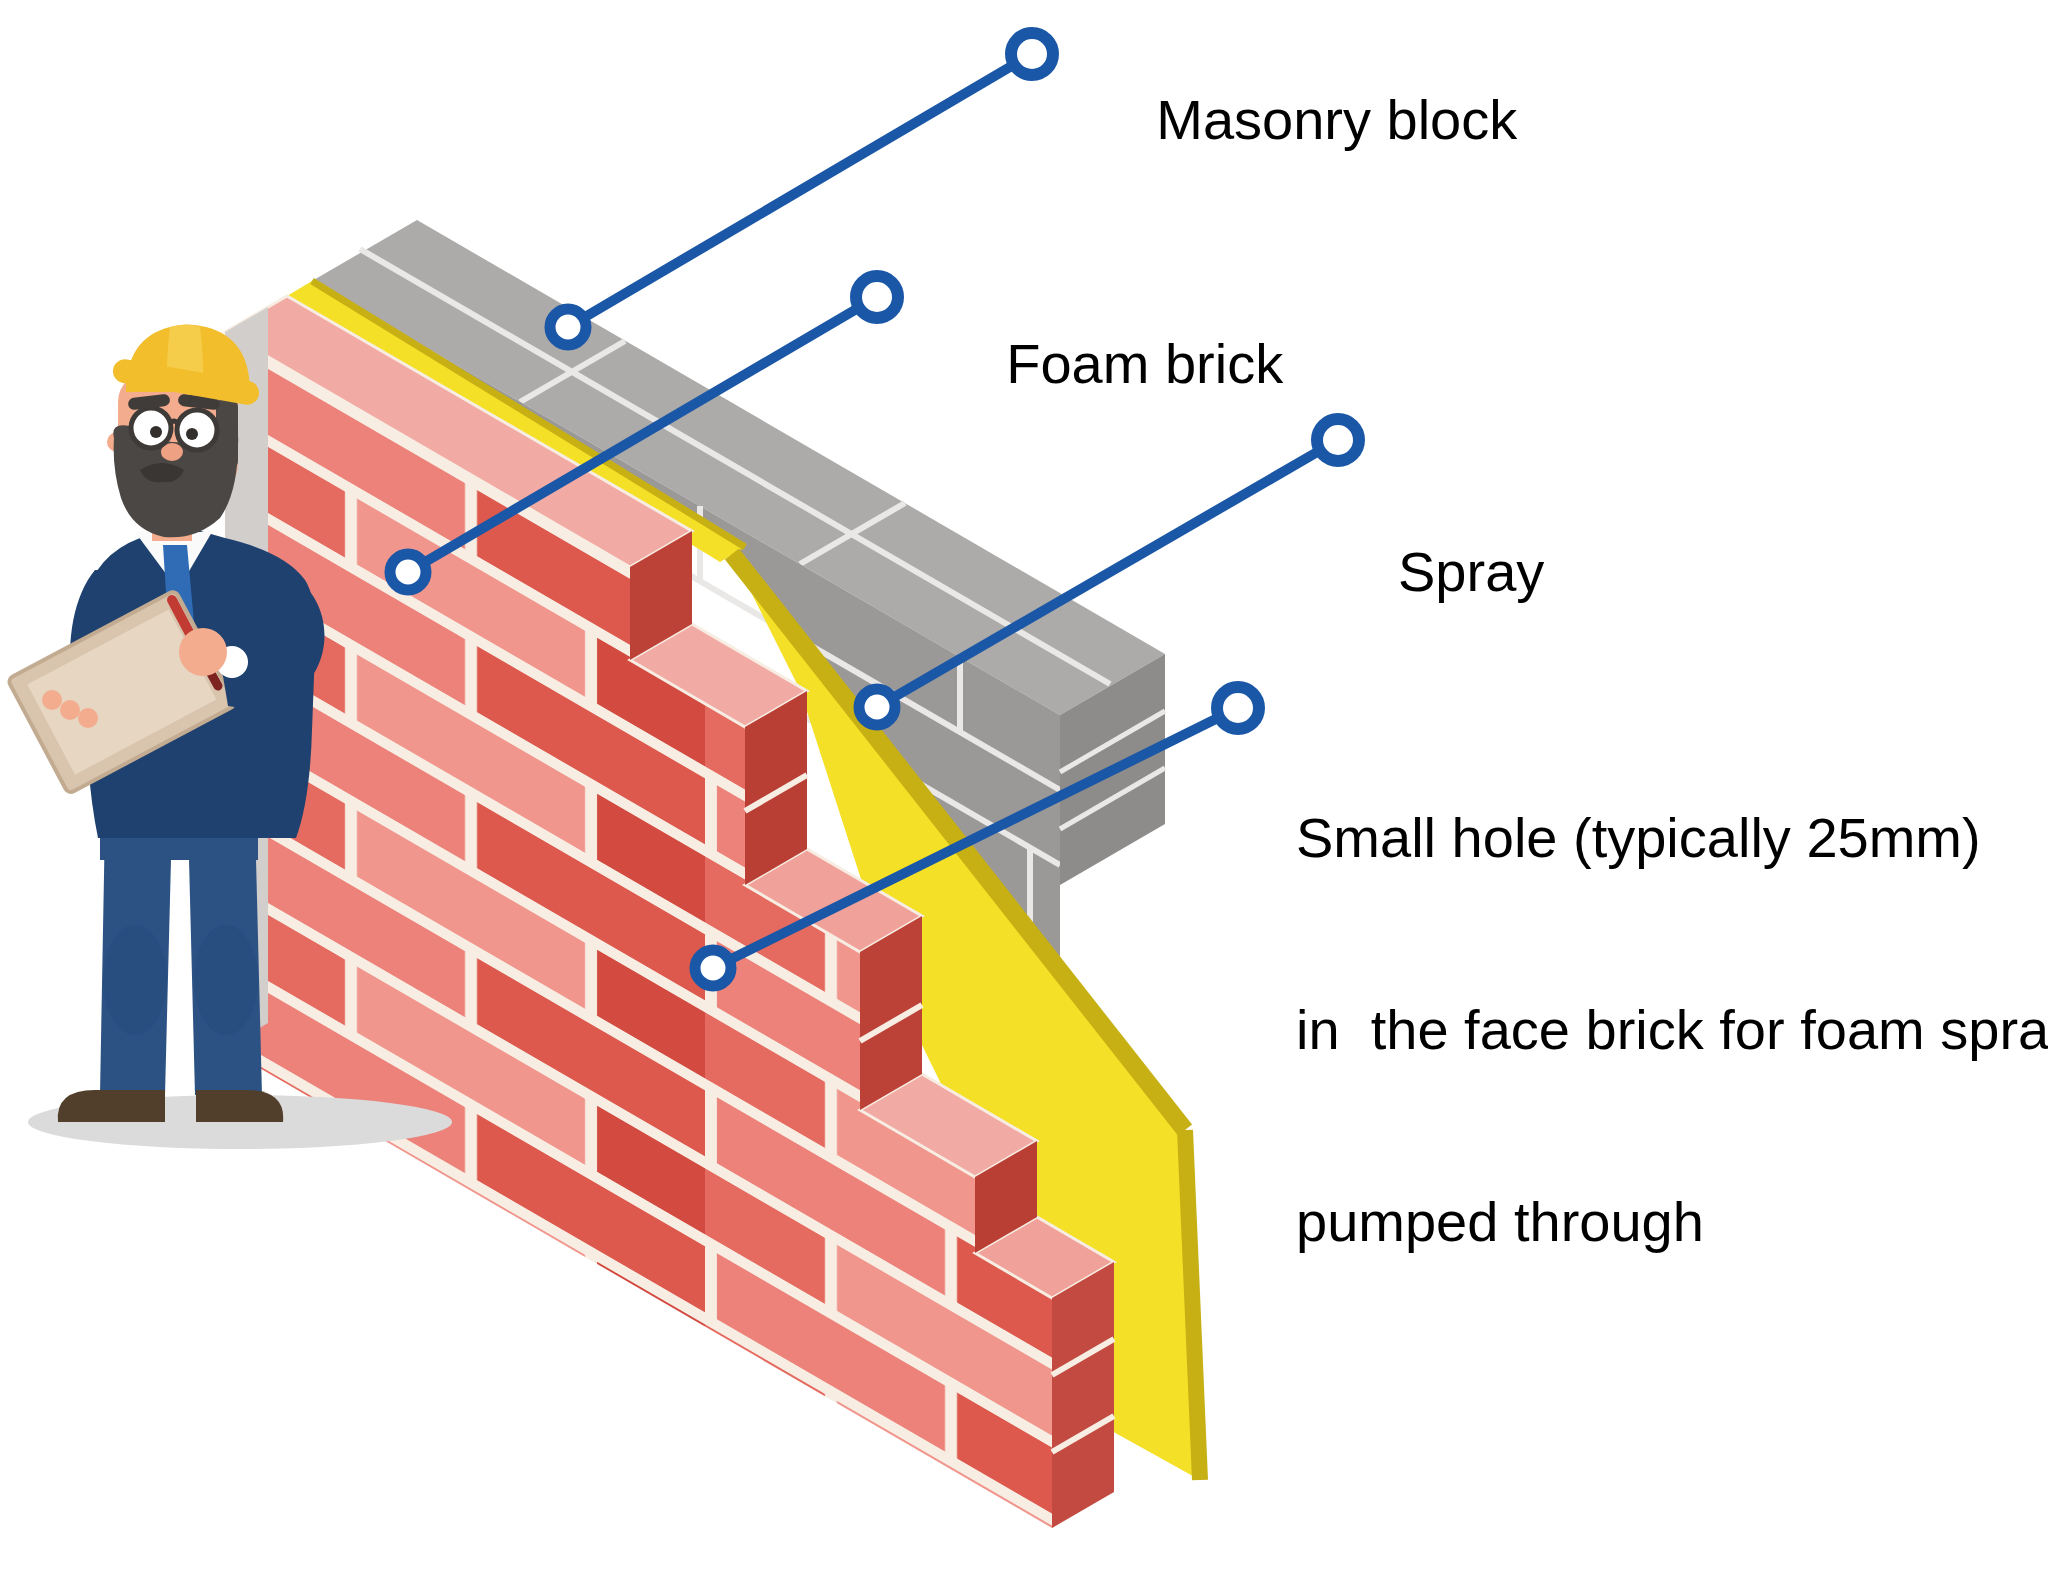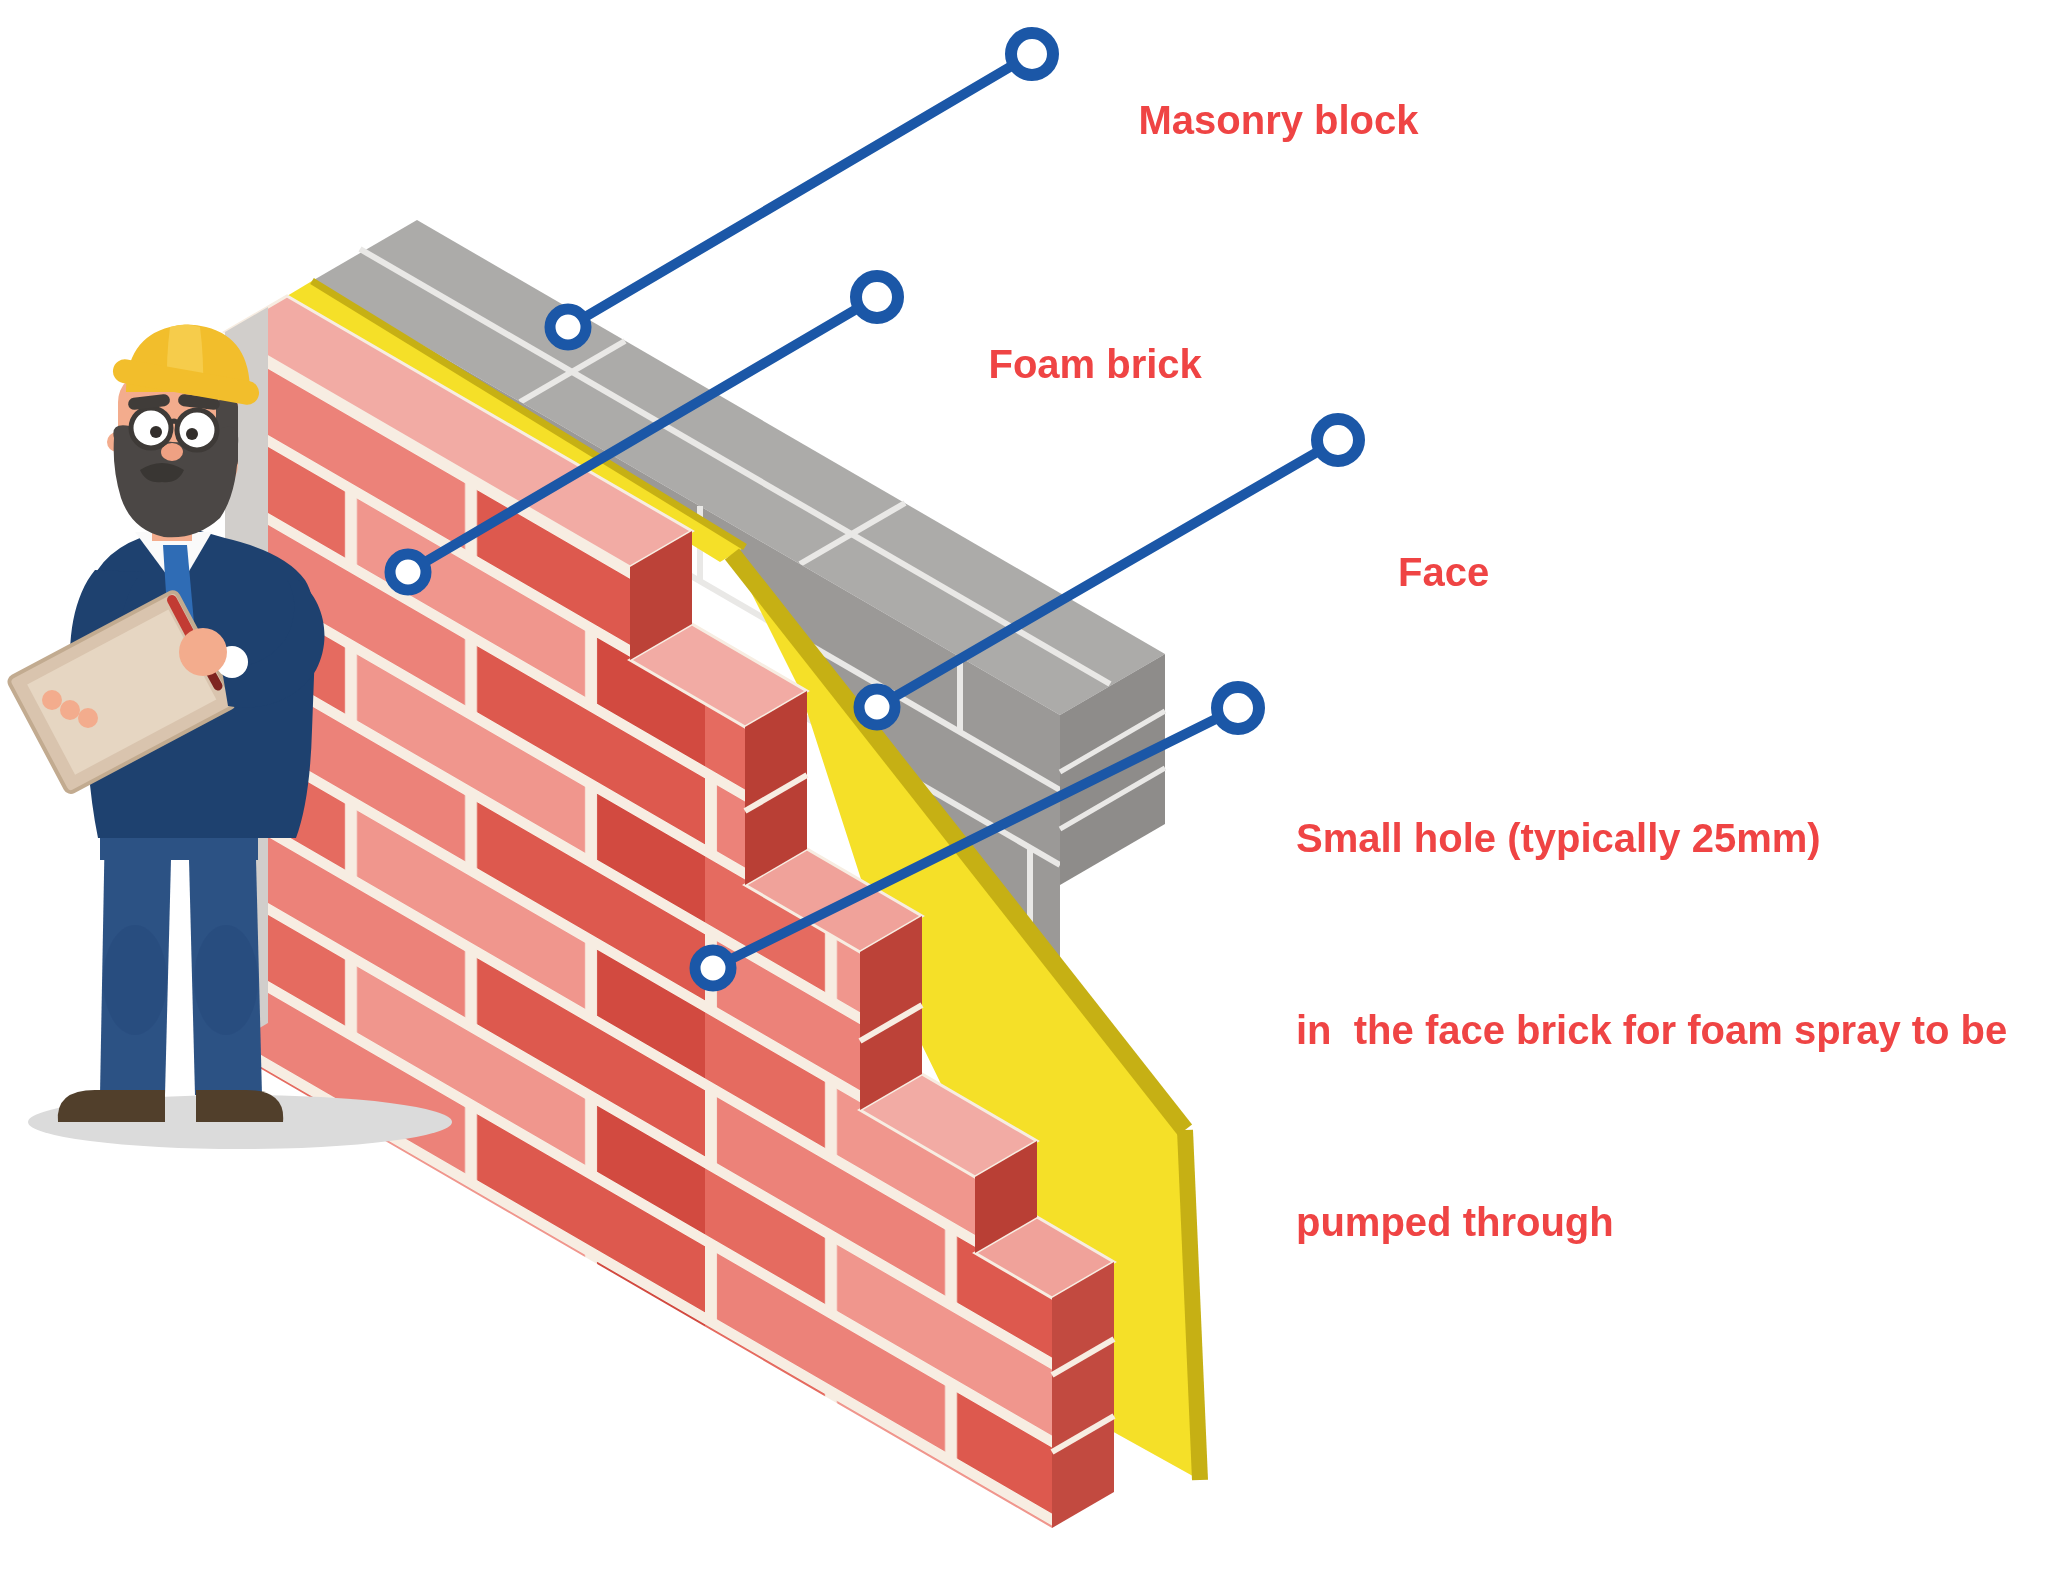--- a/index.html
+++ b/index.html
@@ -1,19 +1,19 @@
 <!DOCTYPE html>
 <html><head>
 <meta charset="utf-8">
 <style>
   html,body{margin:0;padding:0;background:#ffffff;}
   #stage{position:relative;width:2048px;height:1574px;background:#ffffff;overflow:hidden;
          font-family:"Liberation Sans",sans-serif;}
   #scene{position:absolute;left:0;top:0;}
-  .callout-label{position:absolute;color:#ef4444;font-weight:700;font-size:40px;line-height:64px;
+  .callout-label{position:absolute;color:#000000;font-weight:400;font-size:56px;line-height:64px;
                  white-space:pre;letter-spacing:0px;}
 </style>
 </head>
 <body>
 
 <div id="stage">
 
 <svg id="scene" width="2048" height="1574" viewBox="0 0 2048 1574">
   <defs>
     <pattern id="brickPat" patternUnits="userSpaceOnUse" x="225" y="201.5" width="480" height="156" patternTransform="skewY(30.11)">
@@ -154,21 +154,21 @@
 
   <div class="callout-label" style="left:1094px;top:24px">
     <span>Masonry block</span>
   </div>
 
   <div class="callout-label" style="left:944px;top:268px">
     <span>Foam brick</span>
   </div>
 
   <div class="callout-label" style="left:1398px;top:412px">
-    <div>Face</div>
+    <div>Spray</div>
   </div>
 
   <div class="callout-label" style="left:1296px;top:678px">
     <div>Small hole (typically 25mm)</div>
     <div>in  the face brick for foam spray to be</div>
     <div>pumped through</div>
   </div>
 
 </div>
 

